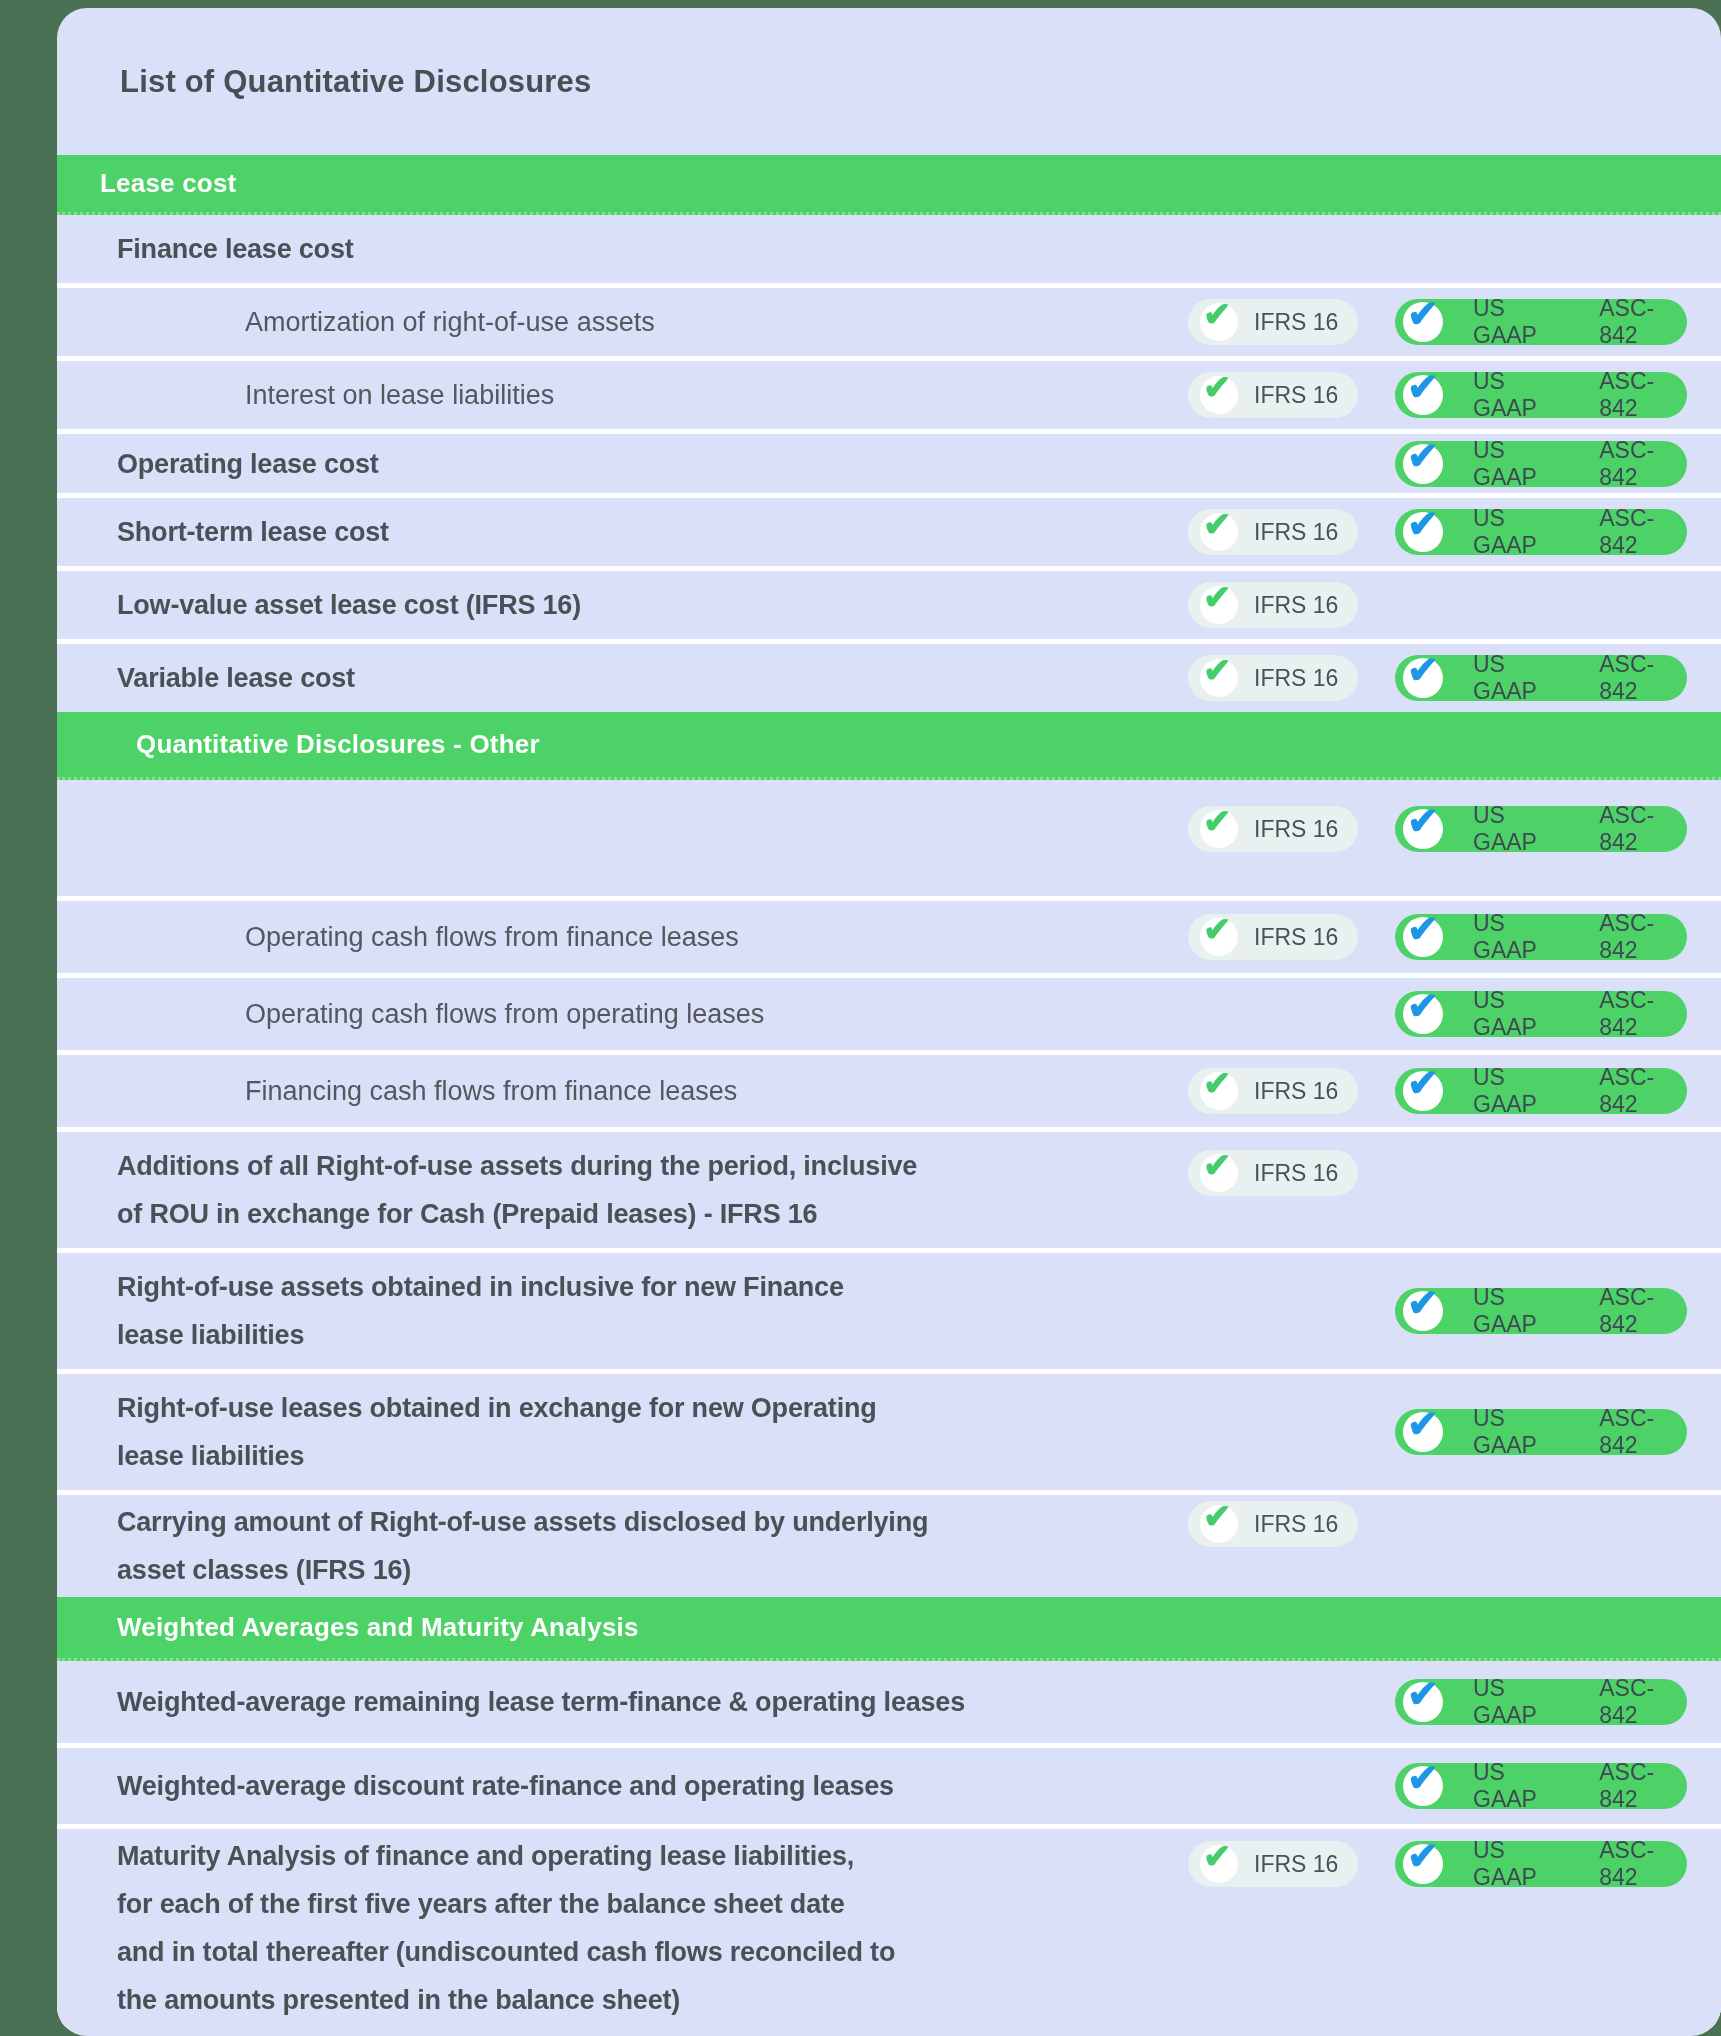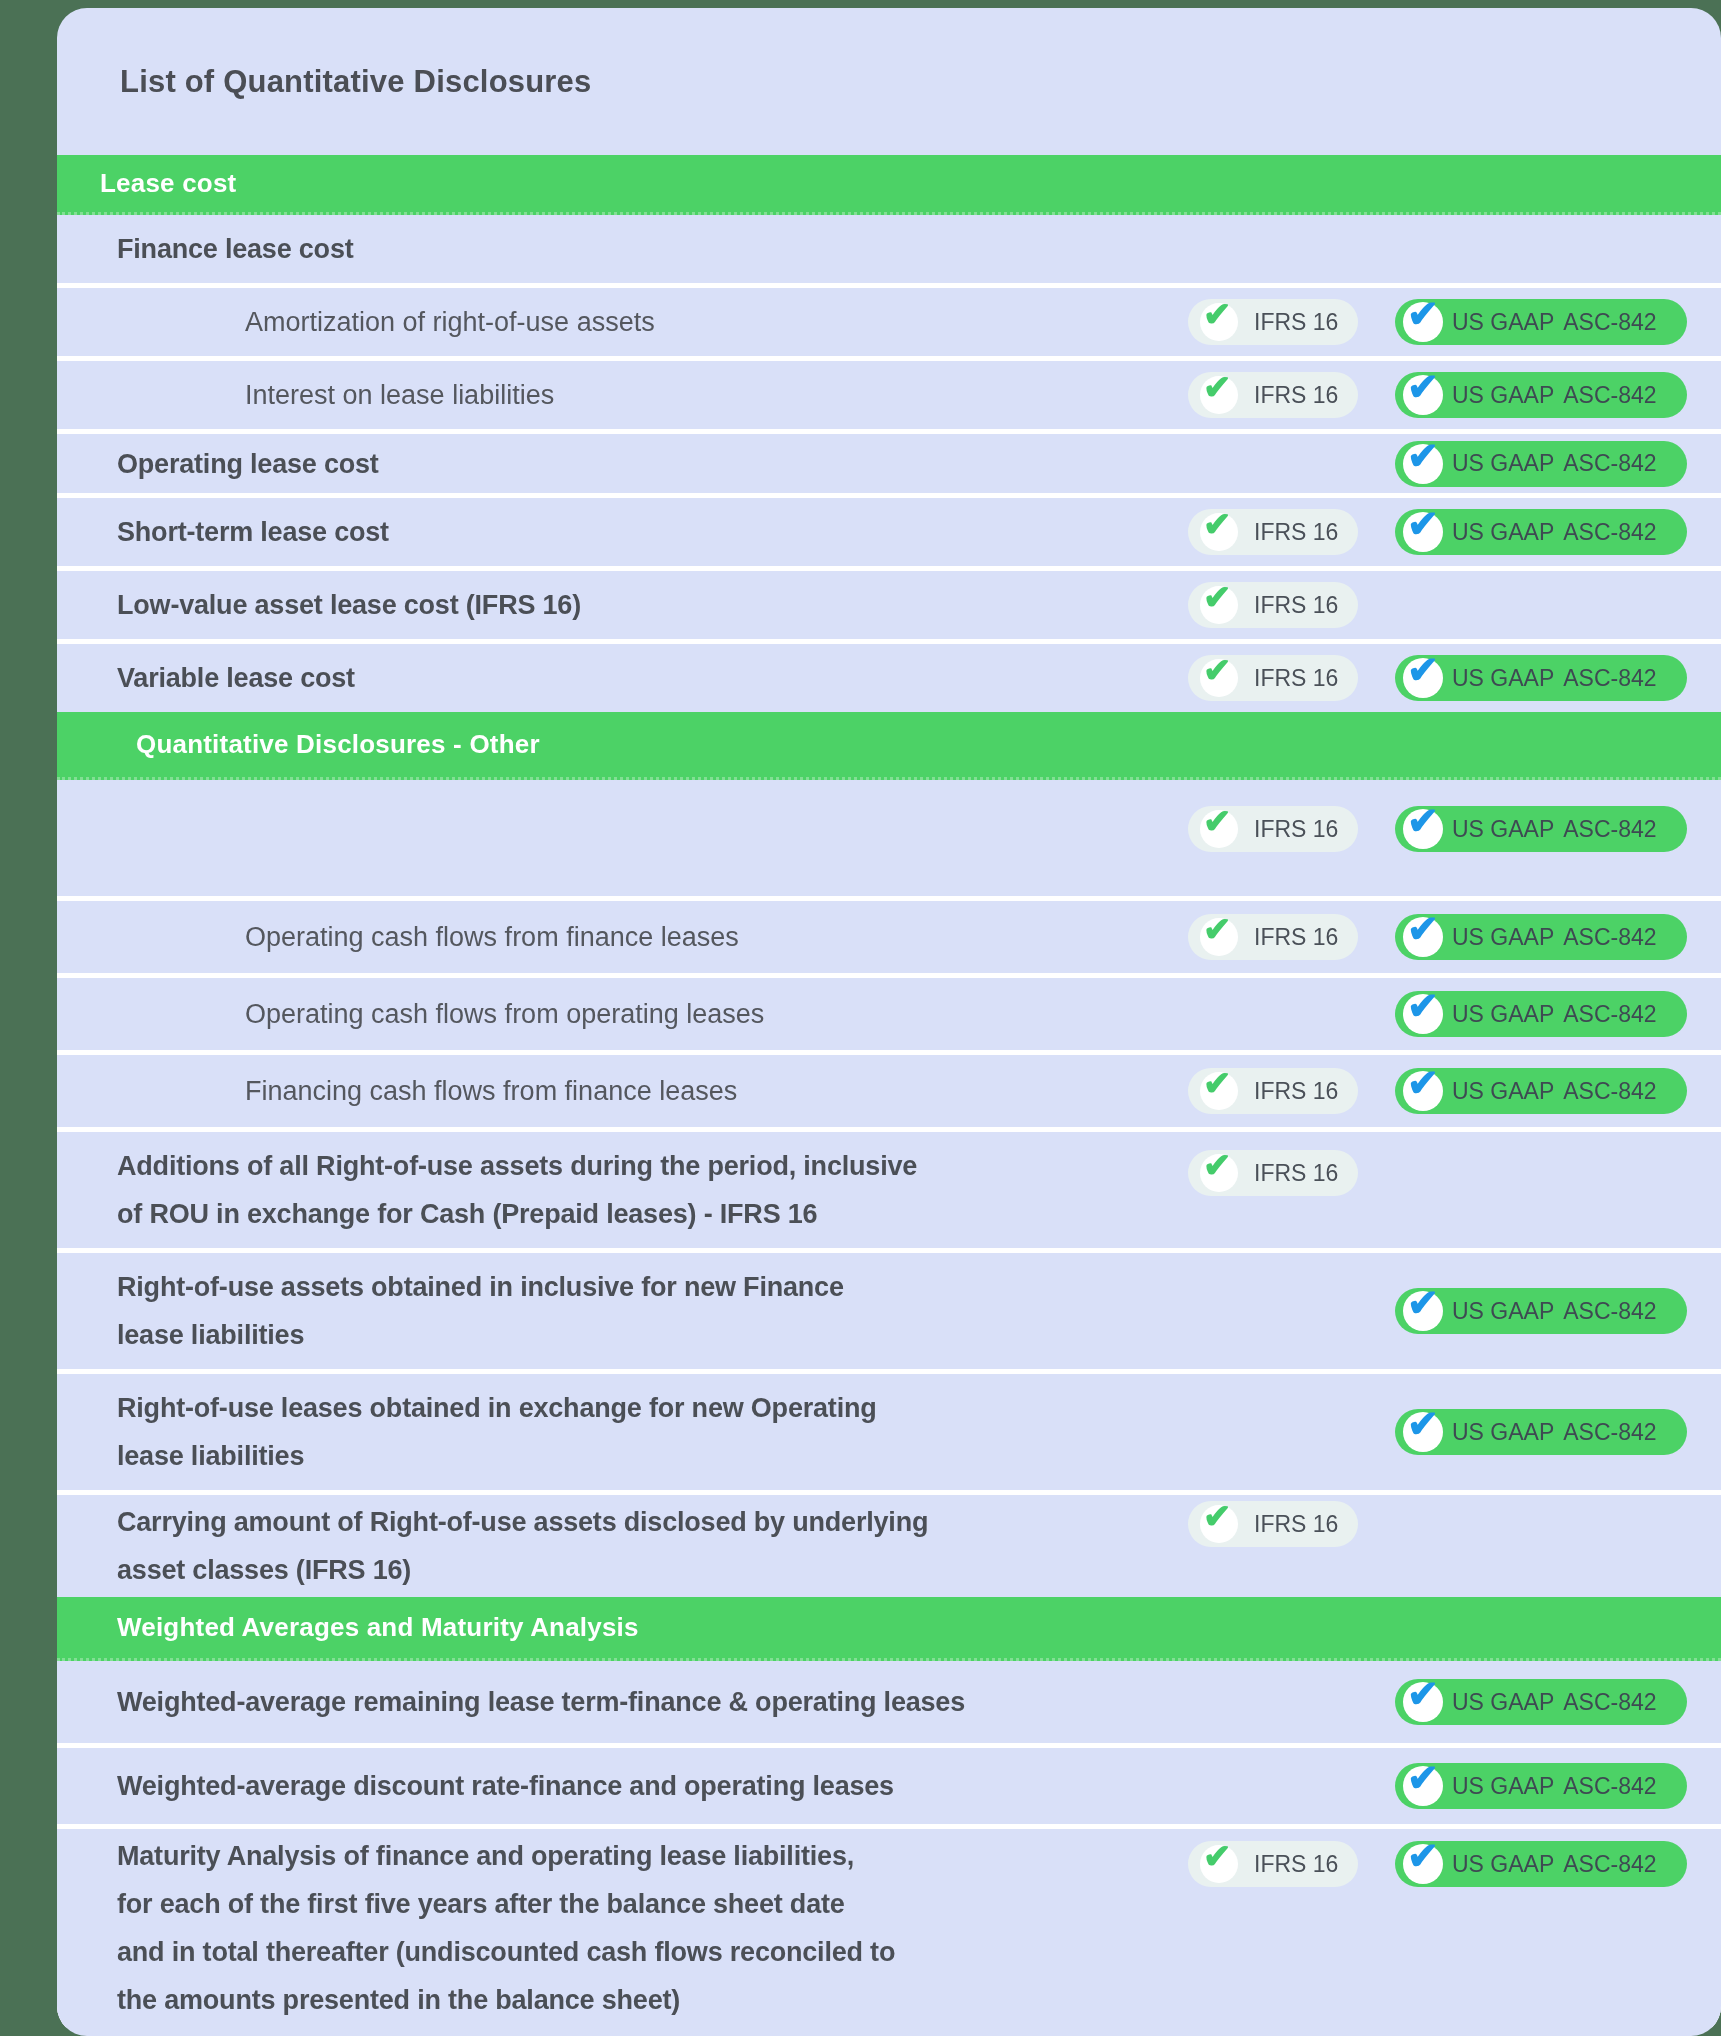--- a/index.html
+++ b/index.html
@@ -47,21 +47,21 @@
 
   .badge{
     position:absolute;height:46px;border-radius:23px;
     display:flex;align-items:center;box-sizing:border-box;
     top:50%;transform:translateY(-50%);
   }
   .badge.ifrs{left:1131px;width:170px;background:#e9f1f0;padding-left:12px;}
   .badge.gaap{left:1338px;width:292px;background:#4cd266;padding-left:8px;}
   .badge .txt{font-size:23px;color:#4a5058;}
   .badge.ifrs .txt{margin-left:16px;}
-  .badge.gaap .txt{color:#3e4a52;margin-left:9px;}
+  .badge.gaap .txt{color:#3e4a52;margin-left:30px;}
   .badge.gaap .txt2{}
   .circ{
     width:40px;height:40px;background:#ffffff;border-radius:50%;
     position:relative;flex:none;
   }
   .badge.ifrs .circ{width:38px;height:38px;}
   .circ span{
     position:absolute;font-weight:bold;line-height:1;
   }
   .badge.gaap .circ span{color:#1d96e8;font-size:38px;left:4px;top:-7px;}

